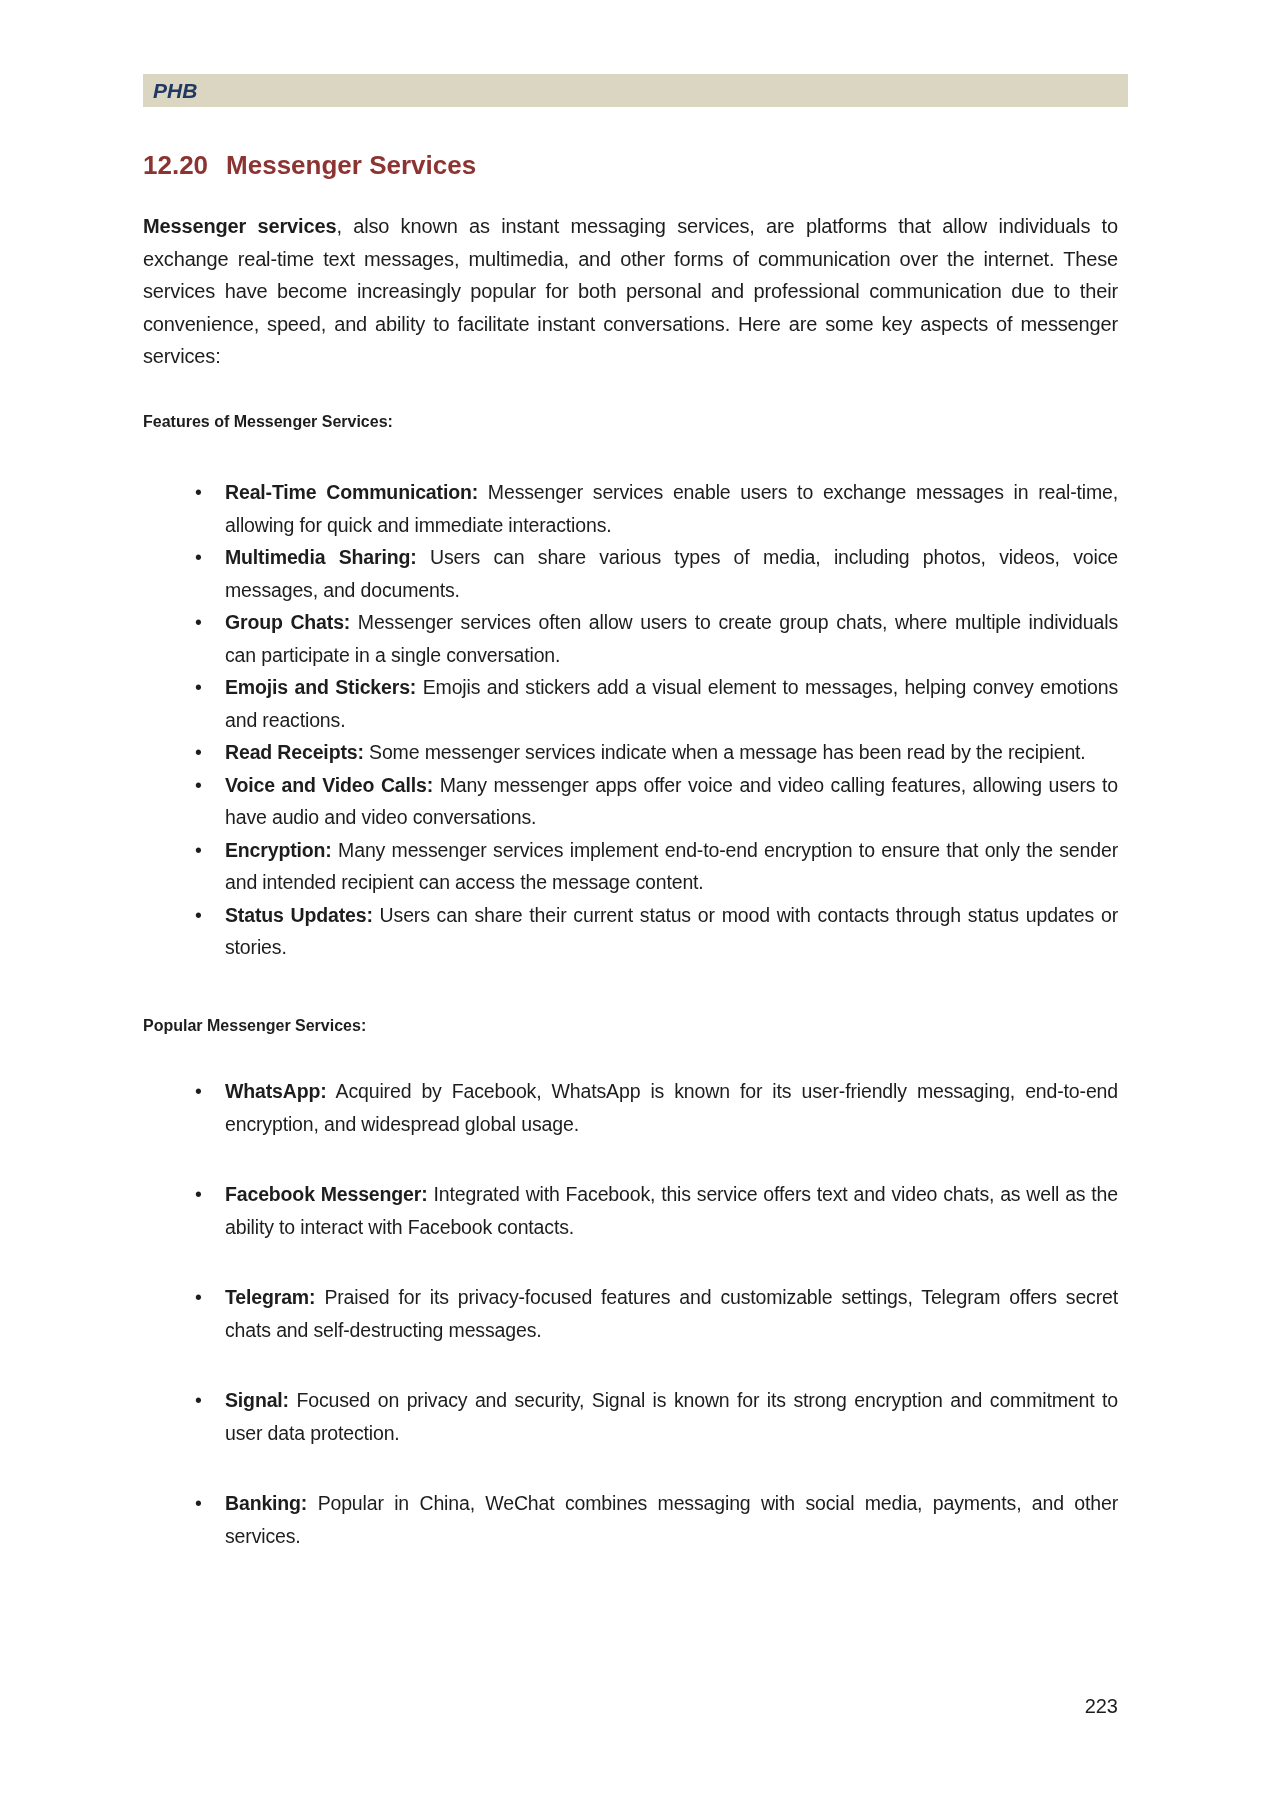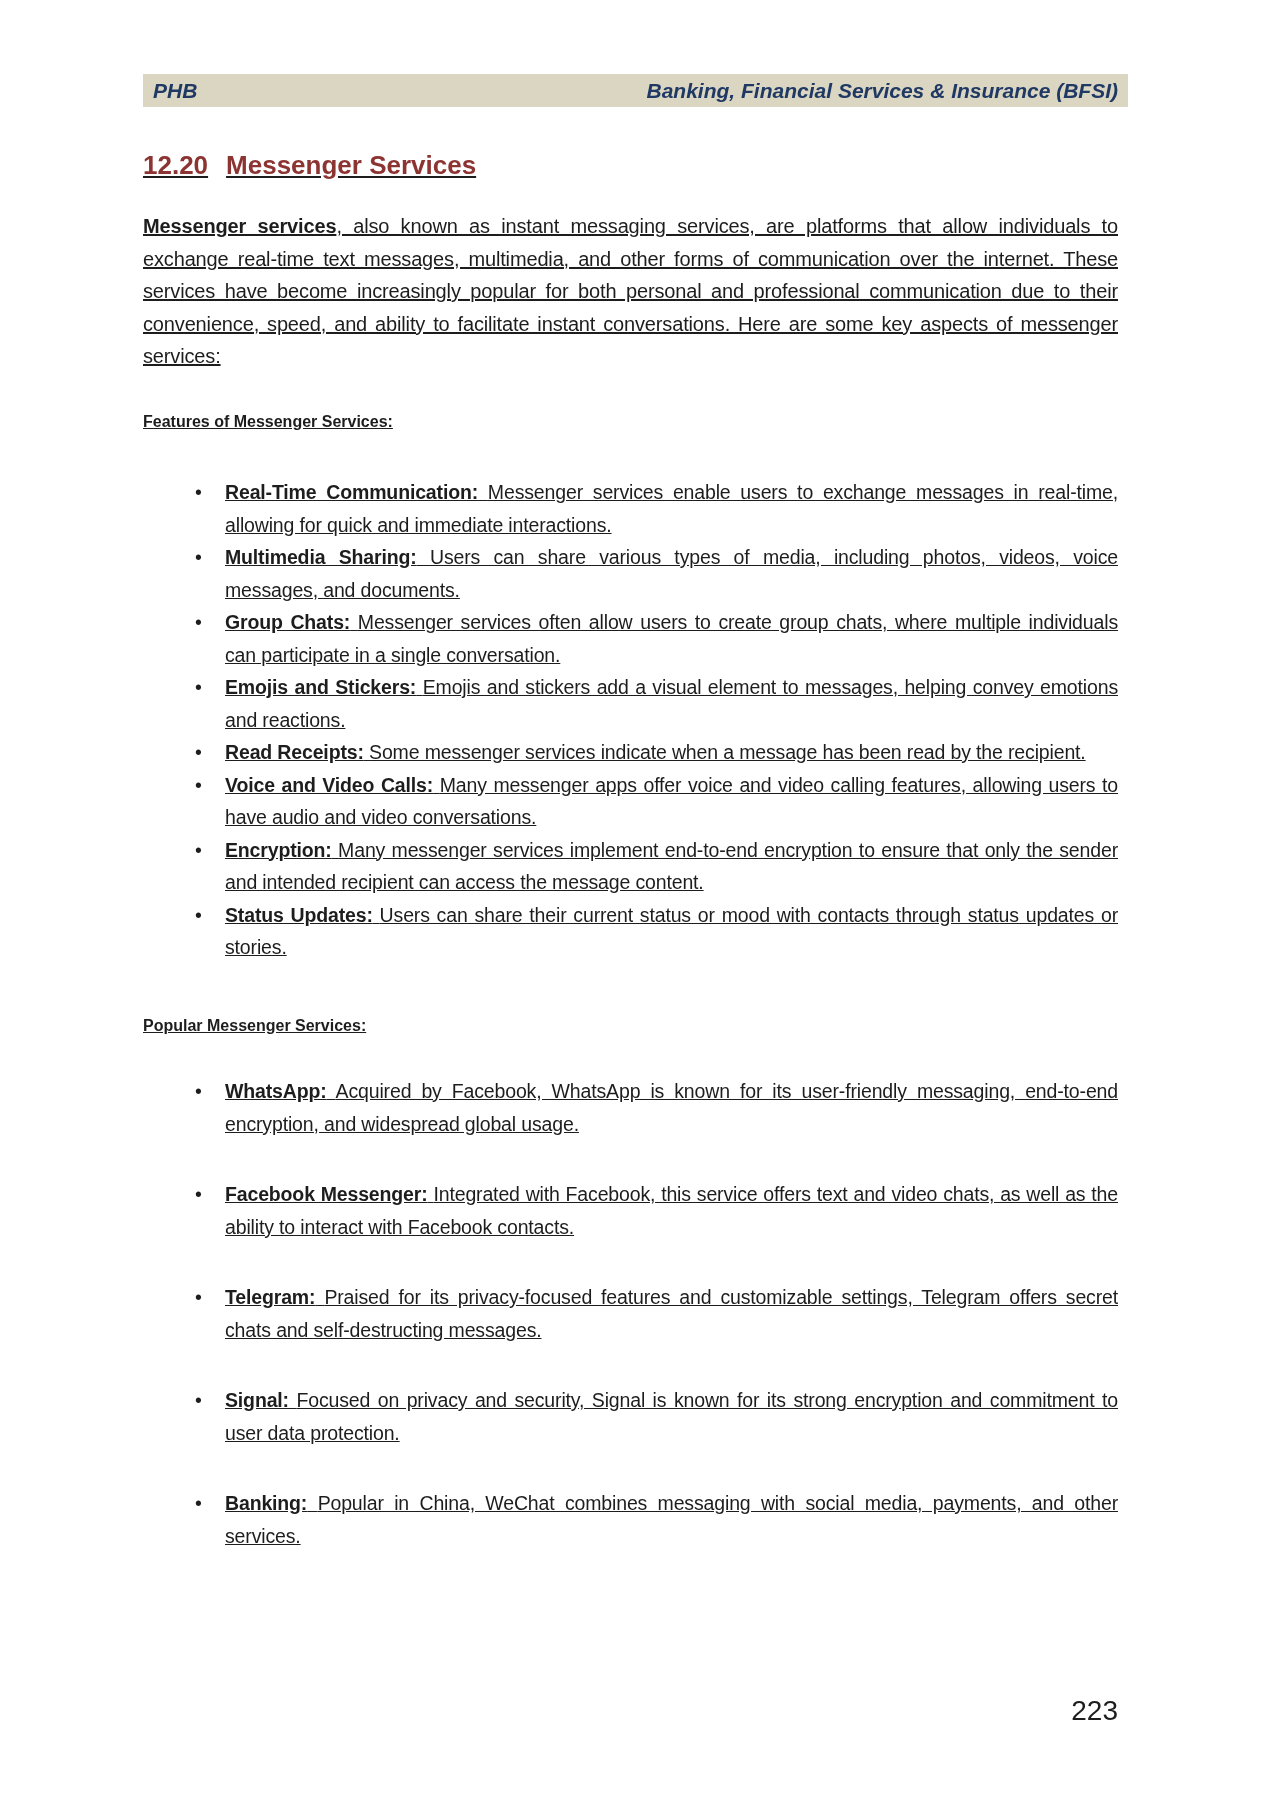--- a/index.html
+++ b/index.html
@@ -31,21 +31,20 @@
     font-size: 21px;
     font-weight: bold;
     font-style: italic;
     color: #1f3864;
   }
   .content {
     position: absolute;
     left: 143px;
     top: 107px;
     width: 975px;
-    text-decoration: underline;
   }
   h1.section-heading {
     margin: 42px 0 0 0;
     font-size: 26px;
     line-height: 32px;
     font-weight: bold;
     color: #8c3432;
   }
   h1.section-heading .sec-num {
     margin-right: 18px;
@@ -90,32 +89,31 @@
     top: 0;
     font-size: 19.5px;
   }
   .lead {
     font-weight: bold;
   }
   .page-number {
     position: absolute;
     top: 1695px;
     right: 155px;
-    font-size: 28px;
+    font-size: 20px;
     color: #1d1d1d;
   }
 </style>
 </head>
 <body>
 
 <div class="page">
 
   <header class="header-bar">
     <span>PHB</span>
-    <span>Banking, Financial Services &amp; Insurance (BFSI)</span>
   </header>
 
   <div class="content">
 
     <h1 class="section-heading"><span class="sec-num">12.20</span><span>Messenger Services</span></h1>
 
     <p class="intro"><strong class="lead">Messenger services</strong><span>, also known as instant messaging services, are platforms that allow individuals to exchange real-time text messages, multimedia, and other forms of communication over the internet. These services have become increasingly popular for both personal and professional communication due to their convenience, speed, and ability to facilitate instant conversations. Here are some key aspects of messenger services:</span></p>
 
     <h2 class="sub-heading features-heading">Features of Messenger Services:</h2>
 

